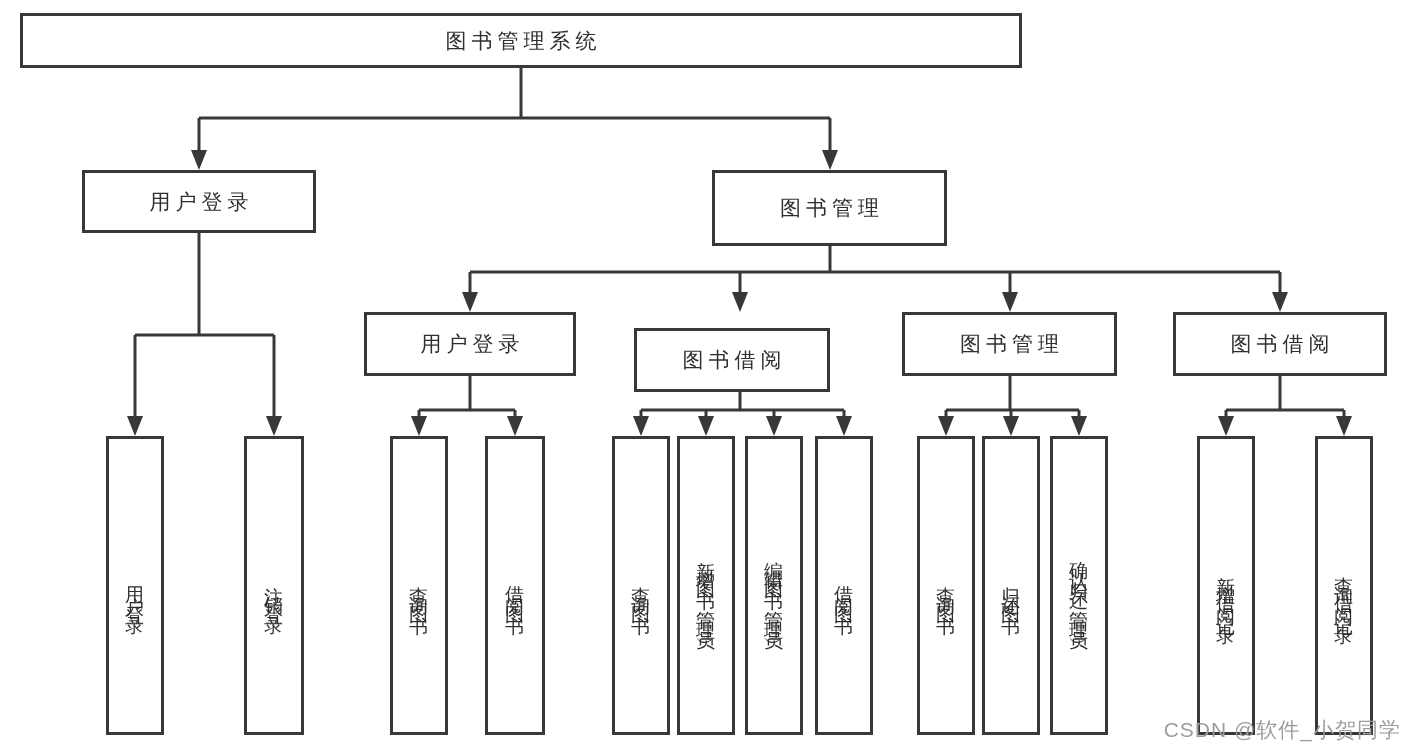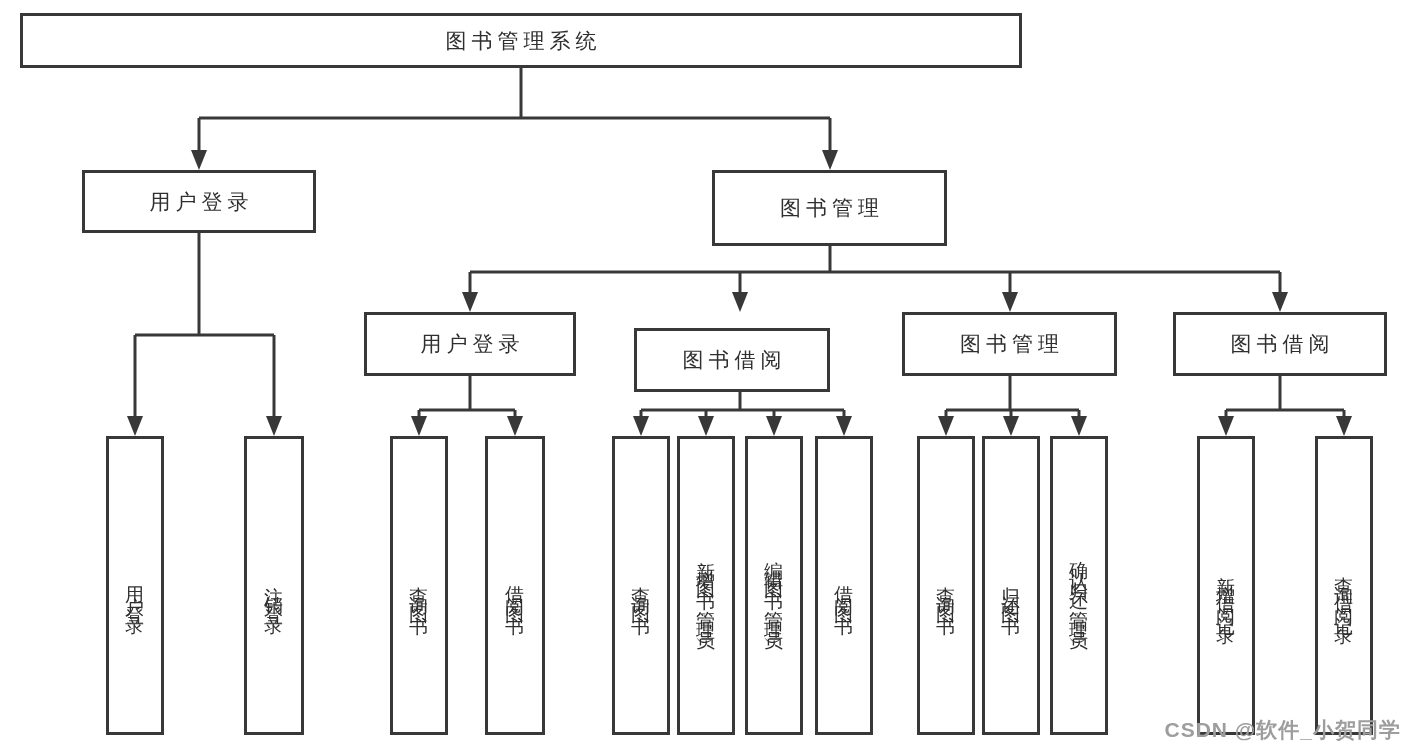--- a/index.html
+++ b/index.html
@@ -39,21 +39,20 @@
     padding-top:10px;
   }
   .watermark{
     position:absolute;
     right:4px;bottom:3px;
     font-size:21px;
     color:var(--wm);
     letter-spacing:1px;
     z-index:5;
     white-space:nowrap;
-    font-weight:bold;
   }
 </style>
 </head>
 <body>
 
 <div class="canvas">
 
   <svg class="wires" viewBox="0 0 1405 747" aria-hidden="true">
 
     <path class="ln" d="M521,68 V118"></path>

